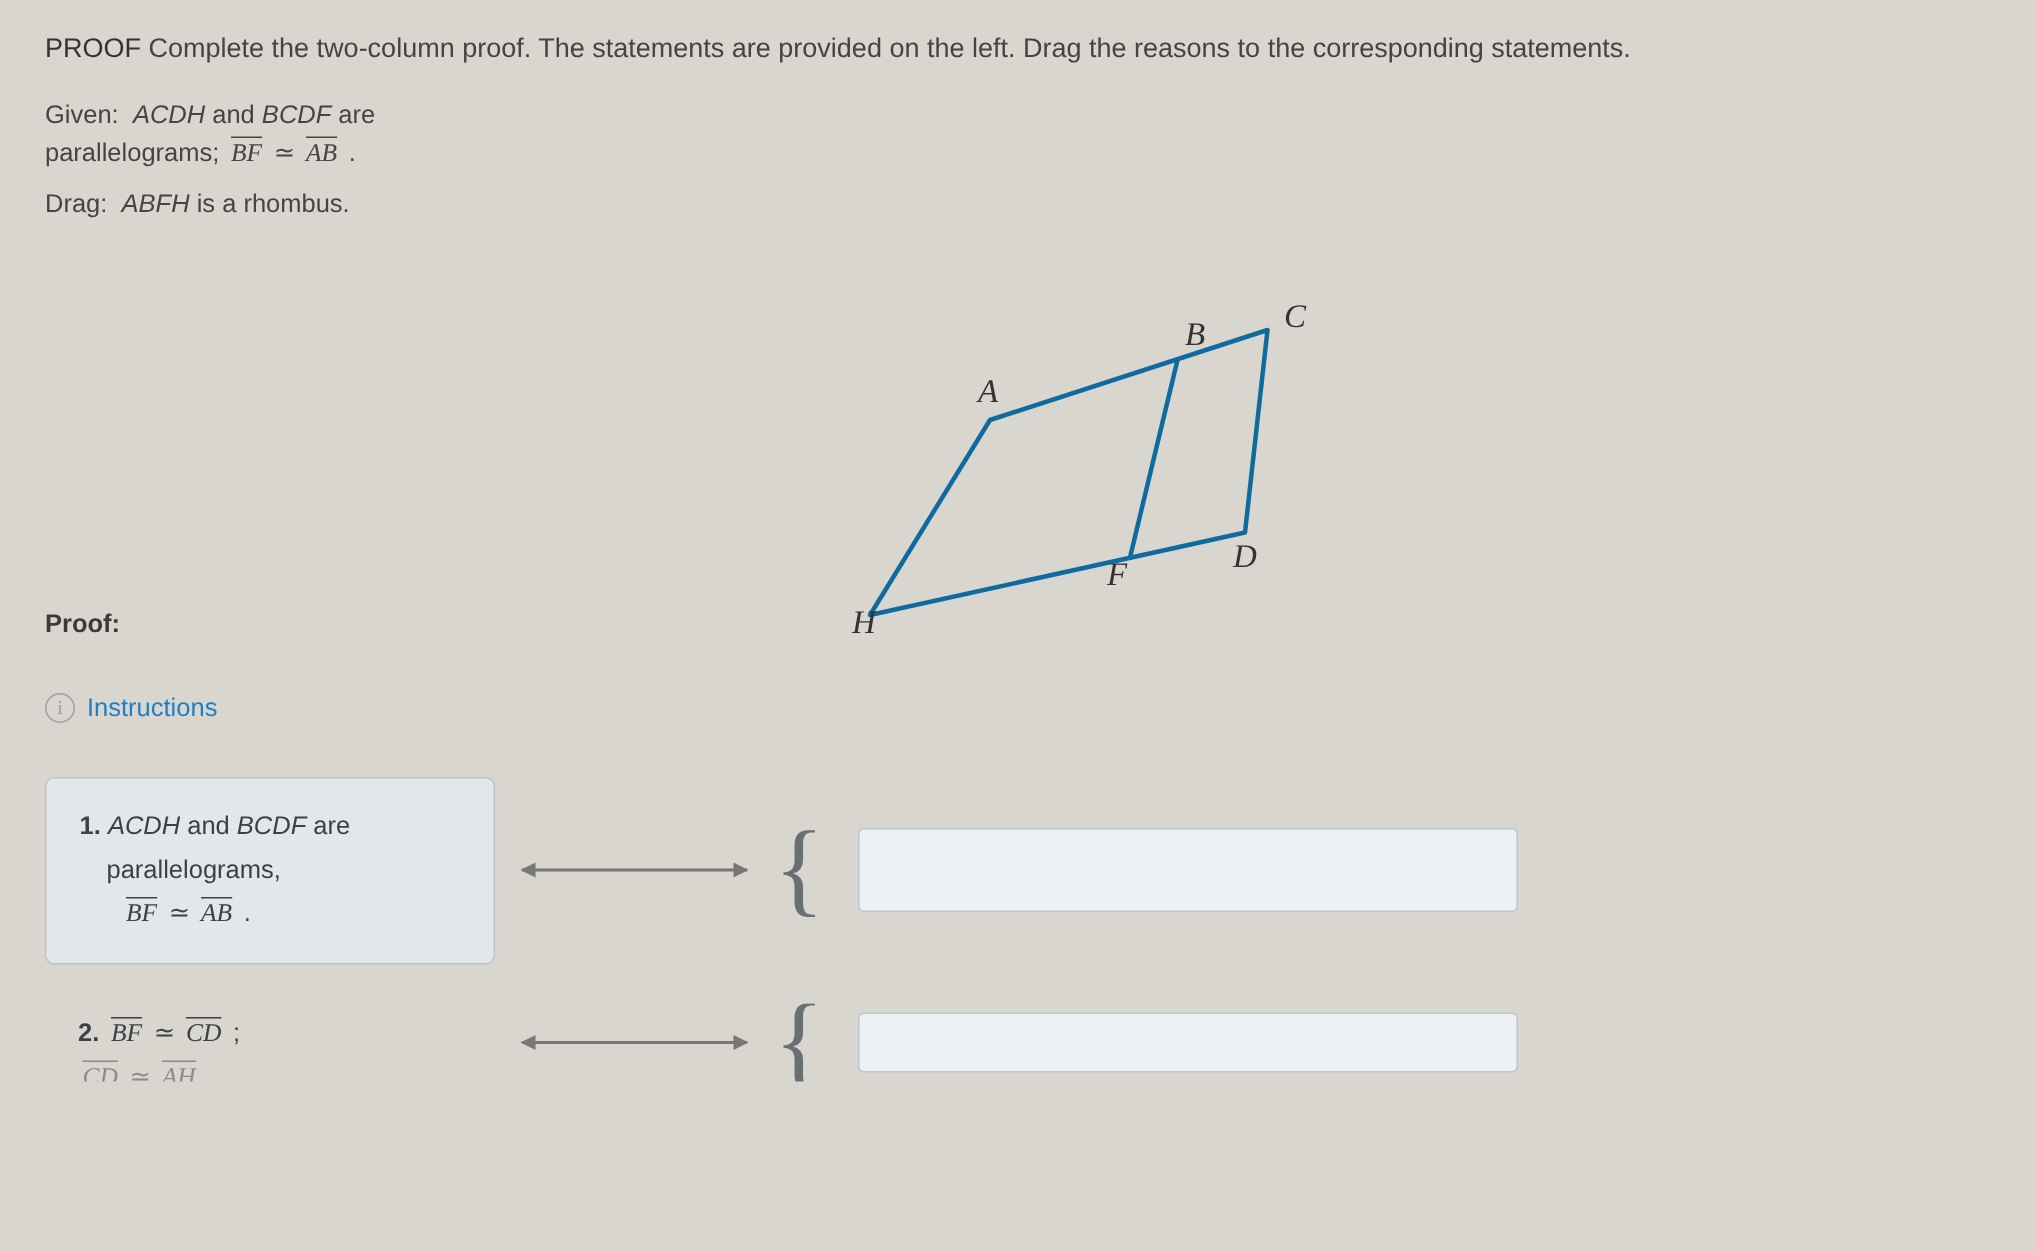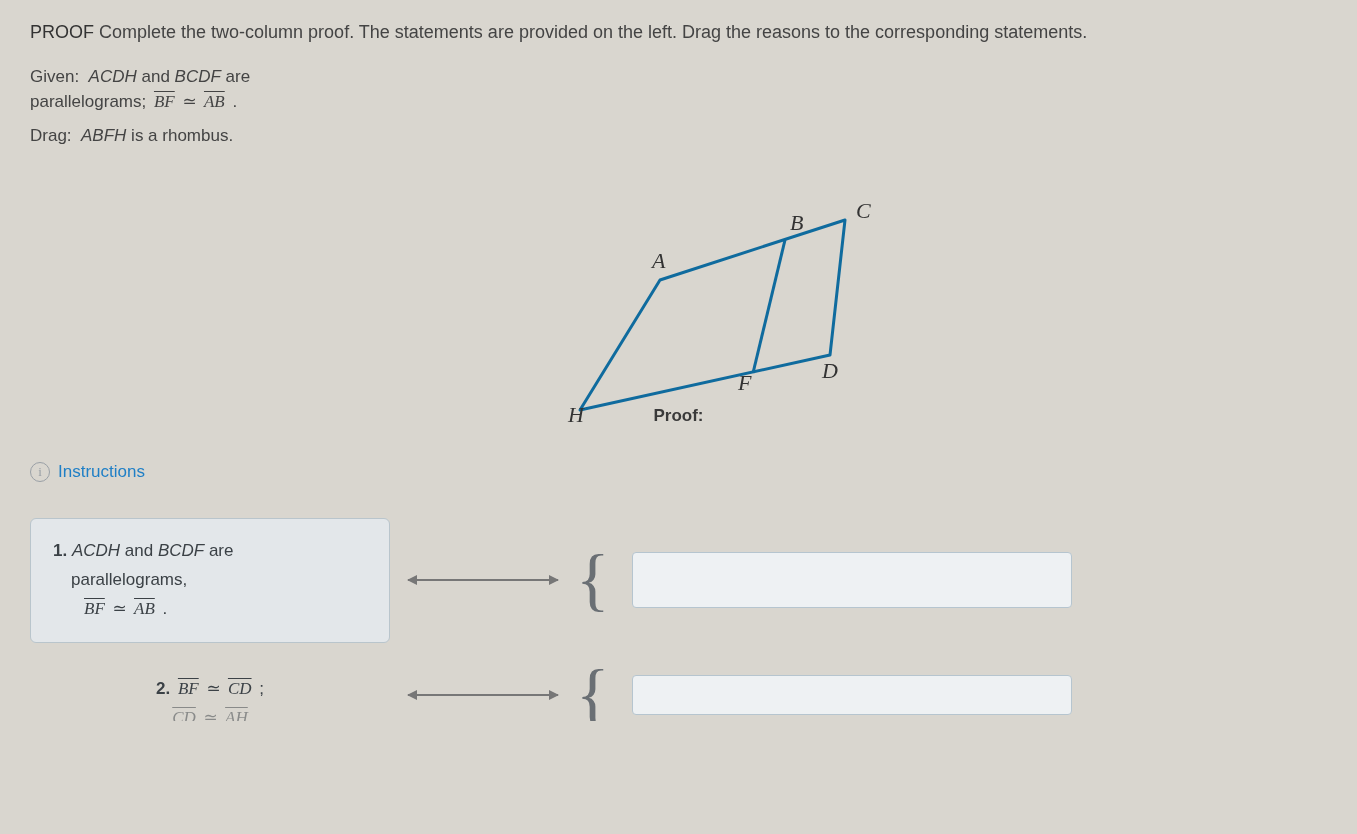--- a/index.html
+++ b/index.html
@@ -44,21 +44,20 @@
     font-family: 'Times New Roman', serif;
     font-size: 22px;
     color: #333;
   }
 
   .proof-label {
     font-weight: 700;
     font-size: 17px;
     margin-top: 260px;
     margin-bottom: 36px;
-    text-align: center;
   }
 
   .instructions {
     display: inline-flex;
     align-items: center;
     gap: 8px;
     color: #1f7fc6;
     font-size: 17px;
     margin-bottom: 36px;
     cursor: pointer;
@@ -80,21 +79,21 @@
     display: flex;
     align-items: center;
     gap: 18px;
     margin-bottom: 26px;
   }
   .statement-card {
     background: #e3e7ea;
     border: 1px solid #b9c5cc;
     border-radius: 6px;
     padding: 18px 22px;
-    width: 360px;
+    width: 300px;
     font-size: 17px;
     color: #3b4146;
     line-height: 1.7;
   }
   .statement-card.plain {
     background: transparent;
     border: none;
     padding: 18px 22px 0 22px;
   }
   .statement-card em { font-style: italic; }
@@ -200,21 +199,21 @@
       <span class="overline">AB</span>
       <span> .</span>
     </span>
   </div>
   <div class="arrow"></div>
   <span class="brace">{</span>
   <div class="drop-target"></div>
 </div>
 
 
-<div class="proof-row" style="margin-bottom:0; overflow:hidden; height:52px;text-align:center;">
+<div class="proof-row" style="margin-bottom:0; overflow:hidden; height:52px;">
   <div class="statement-card plain">
     <span class="num">2.</span>
     <span class="overline">BF</span>
     <span class="cong"> ≃ </span>
     <span class="overline">CD</span>
     <span> ;</span><br>
     <span style="opacity:.5;">
       <span class="overline">CD</span>
       <span class="cong"> ≃ </span>
       <span class="overline">AH</span>

